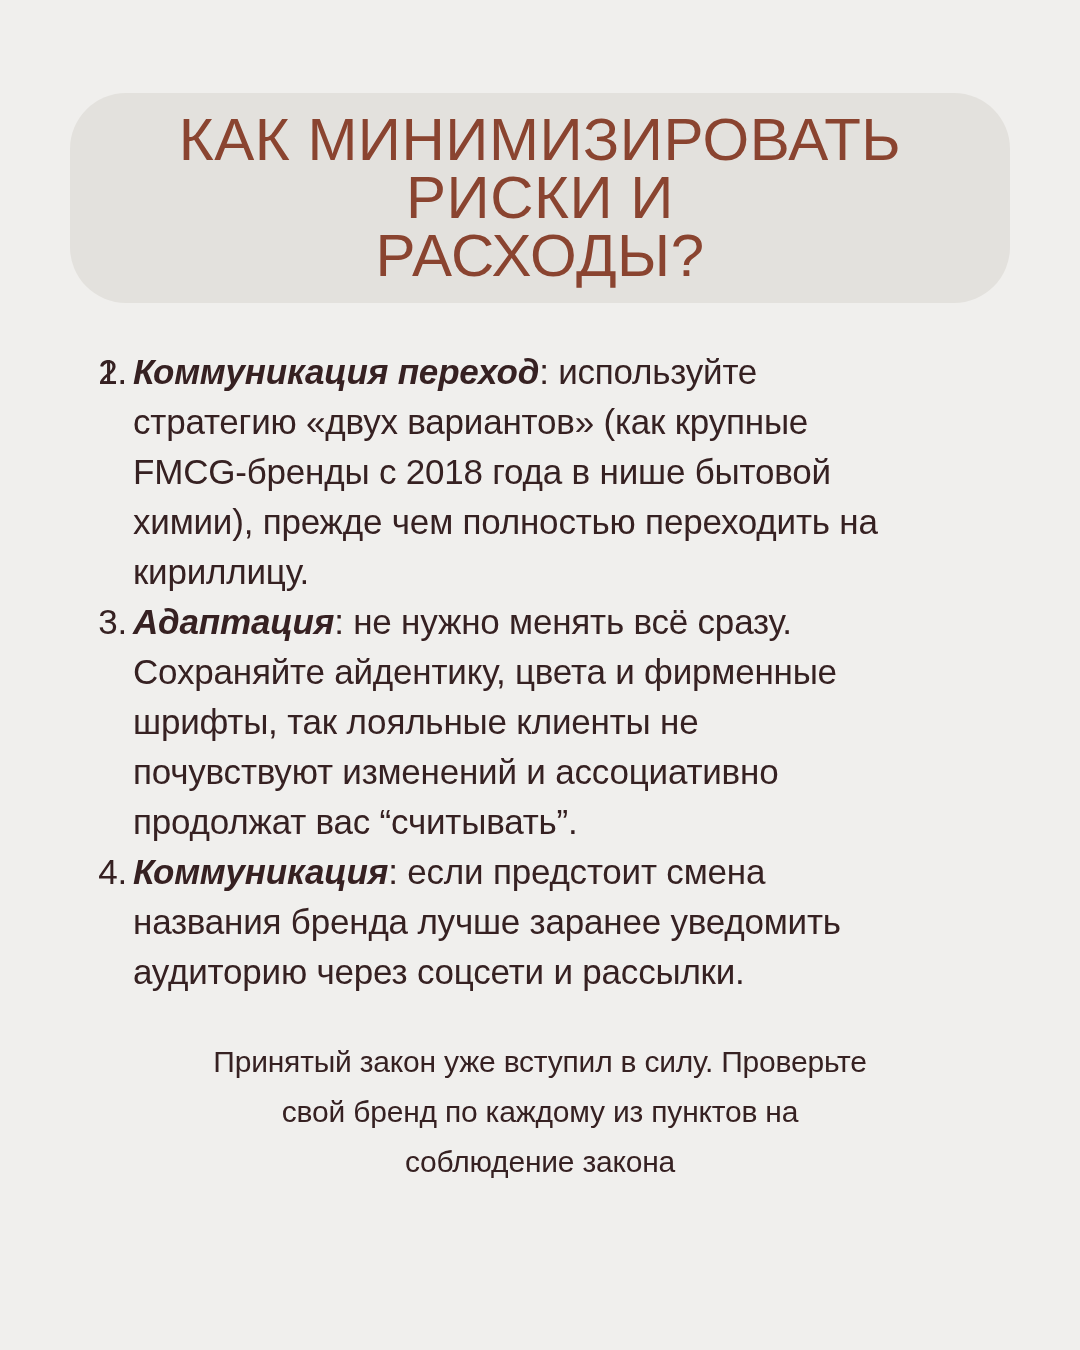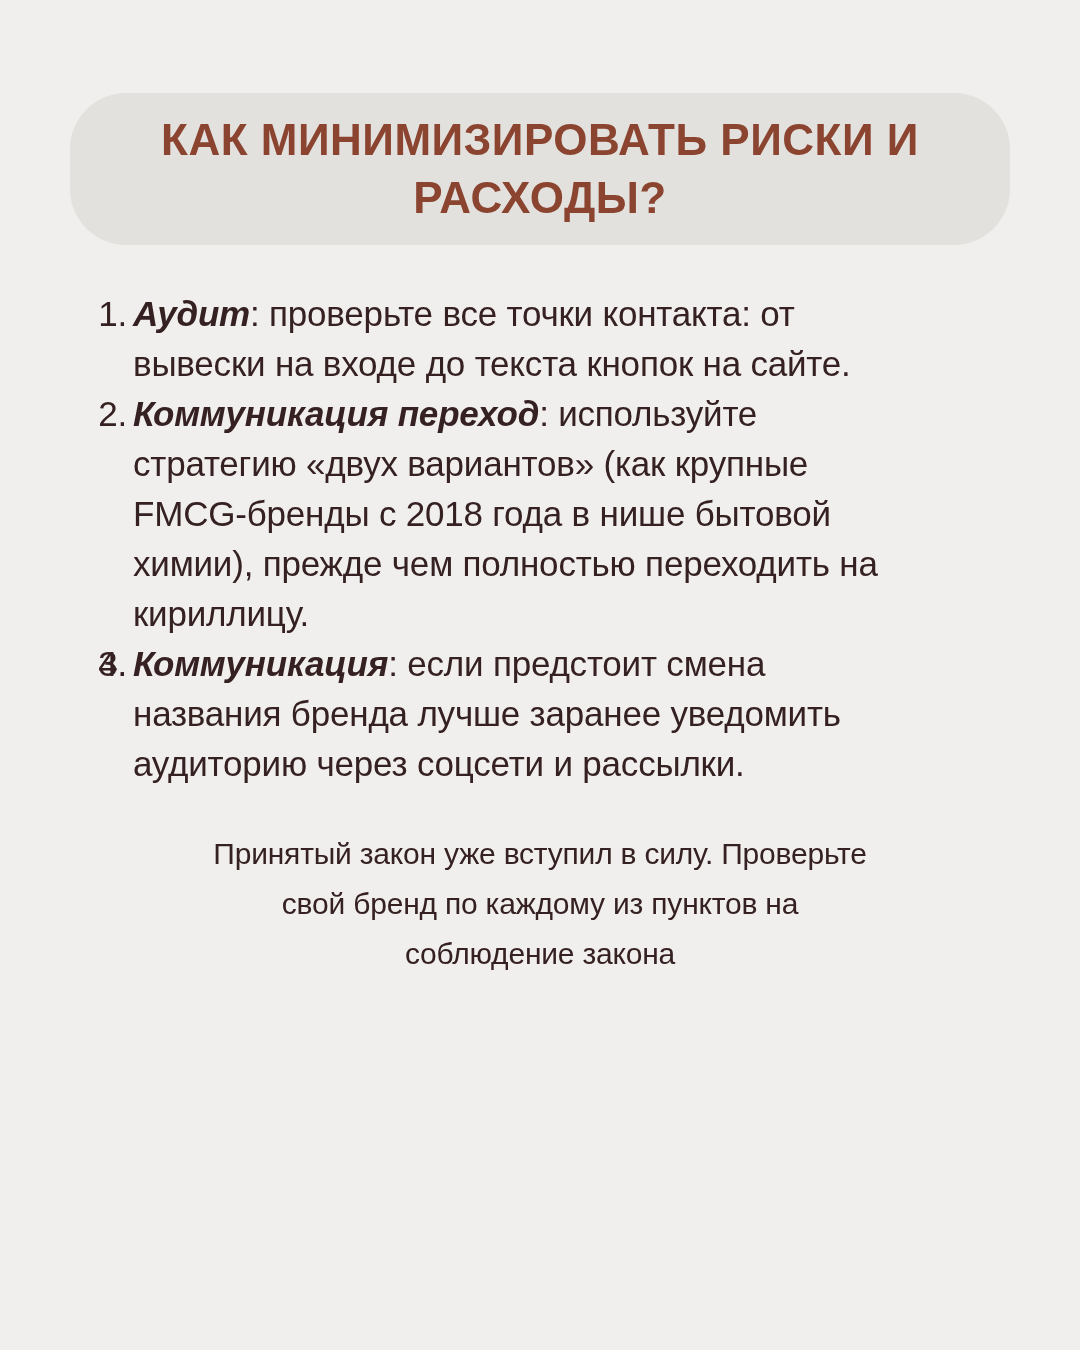--- a/index.html
+++ b/index.html
@@ -27,23 +27,23 @@
     min-height:148px;
     background:var(--card-bg);
     border-radius:56px;
     display:flex;
     align-items:center;
     justify-content:center;
     text-align:center;
     padding:18px 24px;
   }
   .header-title{
-    font-size:44px;
+    font-size:60px;
     line-height:58px;
-    font-weight:700;
+    font-weight:400;
     letter-spacing:.5px;
     color:var(--accent);
     white-space:pre-line;
   }
   .tips-list{
     list-style:none;
     margin:44px 60px 0 96px;
   }
   .tip{
     position:relative;
@@ -85,35 +85,38 @@
 
   <div class="header-box">
     <h1 class="header-title">КАК МИНИМИЗИРОВАТЬ РИСКИ И
 РАСХОДЫ?</h1>
   </div>
 
   <ol class="tips-list">
 
     <li class="tip">
       <span class="num">1.</span>
-      <span class="body"><span class="term">Аудит</span><span>: проверьте все точки контакта: от
-вывески на входе до текста кнопок на сайте.</span></span>
     </li>
 
     <li class="tip">
       <span class="num">2.</span>
       <span class="body"><span class="term">Коммуникация переход</span><span>: используйте
 стратегию «двух вариантов» (как крупные
 FMCG-бренды с 2018 года в нише бытовой
 химии), прежде чем полностью переходить на
 кириллицу.</span></span>
     </li>
 
     <li class="tip">
       <span class="num">3.</span>
+      <span class="body"><span class="term">Адаптация</span><span>: не нужно менять всё сразу.
+Сохраняйте айдентику, цвета и фирменные
+шрифты,  так лояльные клиенты не
+почувствуют изменений и ассоциативно
+продолжат вас “считывать”.</span></span>
     </li>
 
     <li class="tip">
       <span class="num">4.</span>
       <span class="body"><span class="term">Коммуникация</span><span>: если предстоит смена
 названия бренда лучше заранее уведомить
 аудиторию через соцсети и рассылки.</span></span>
     </li>
 
   </ol>

